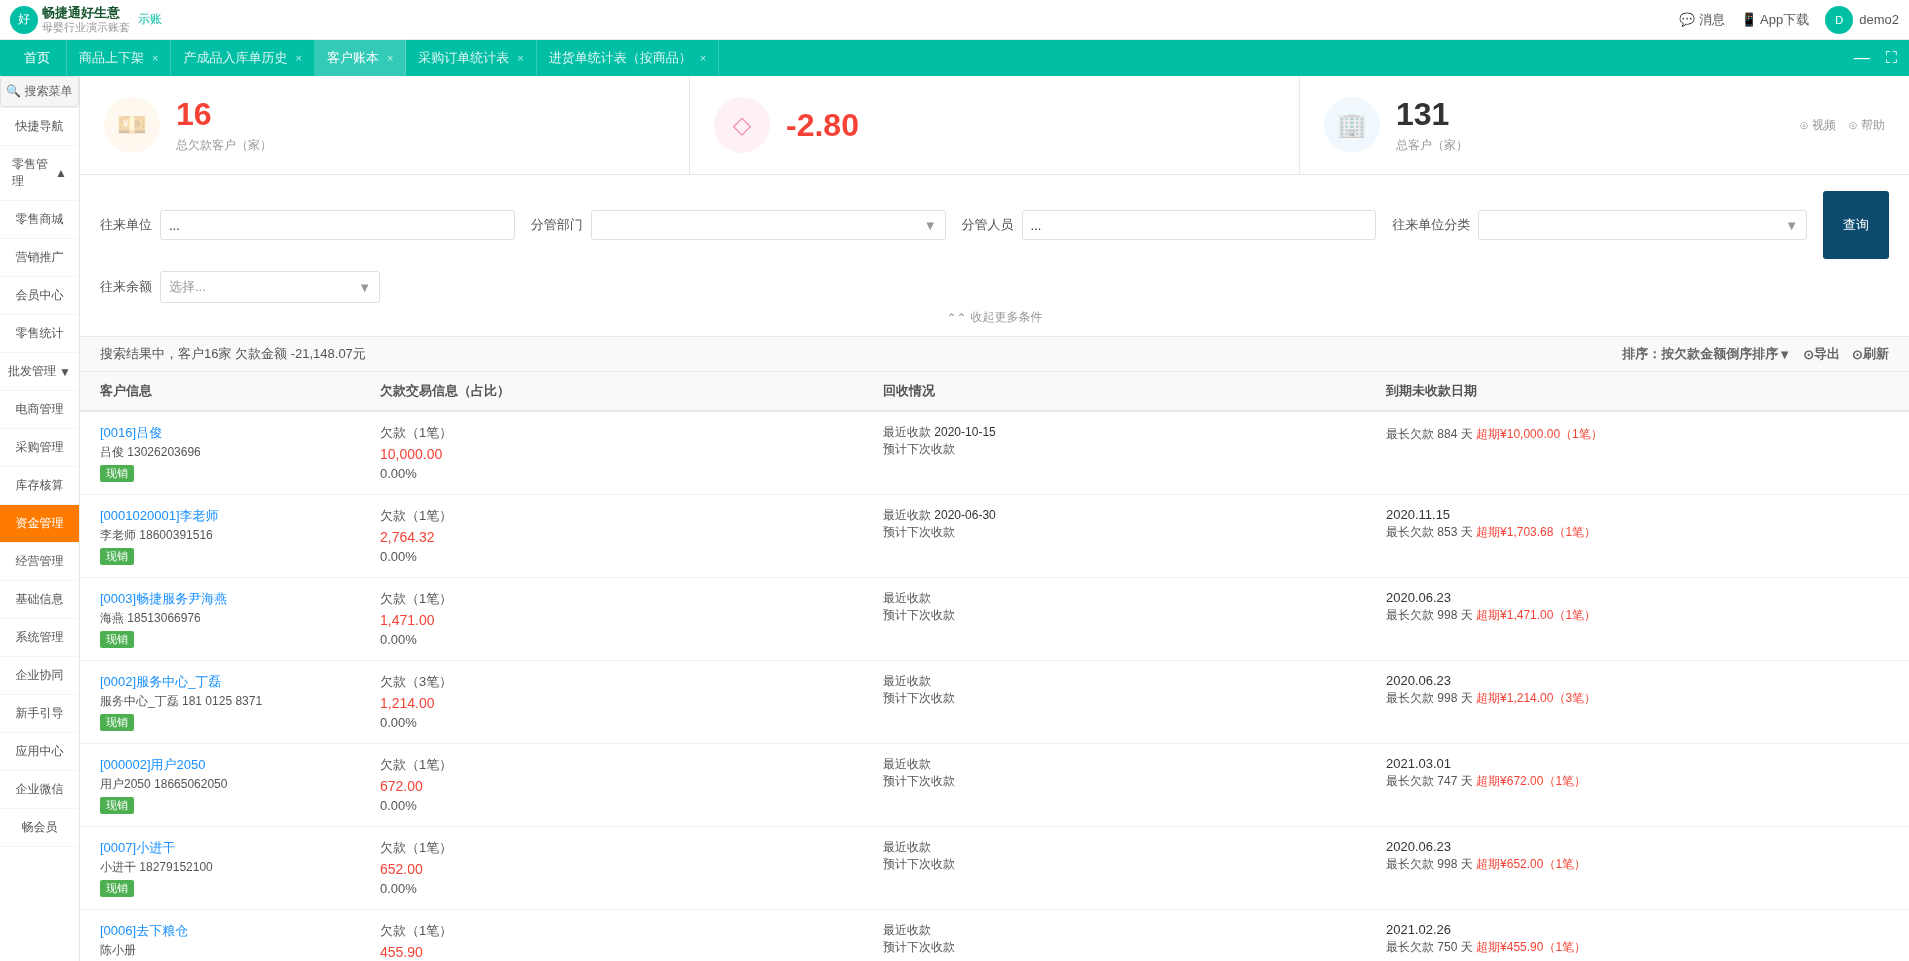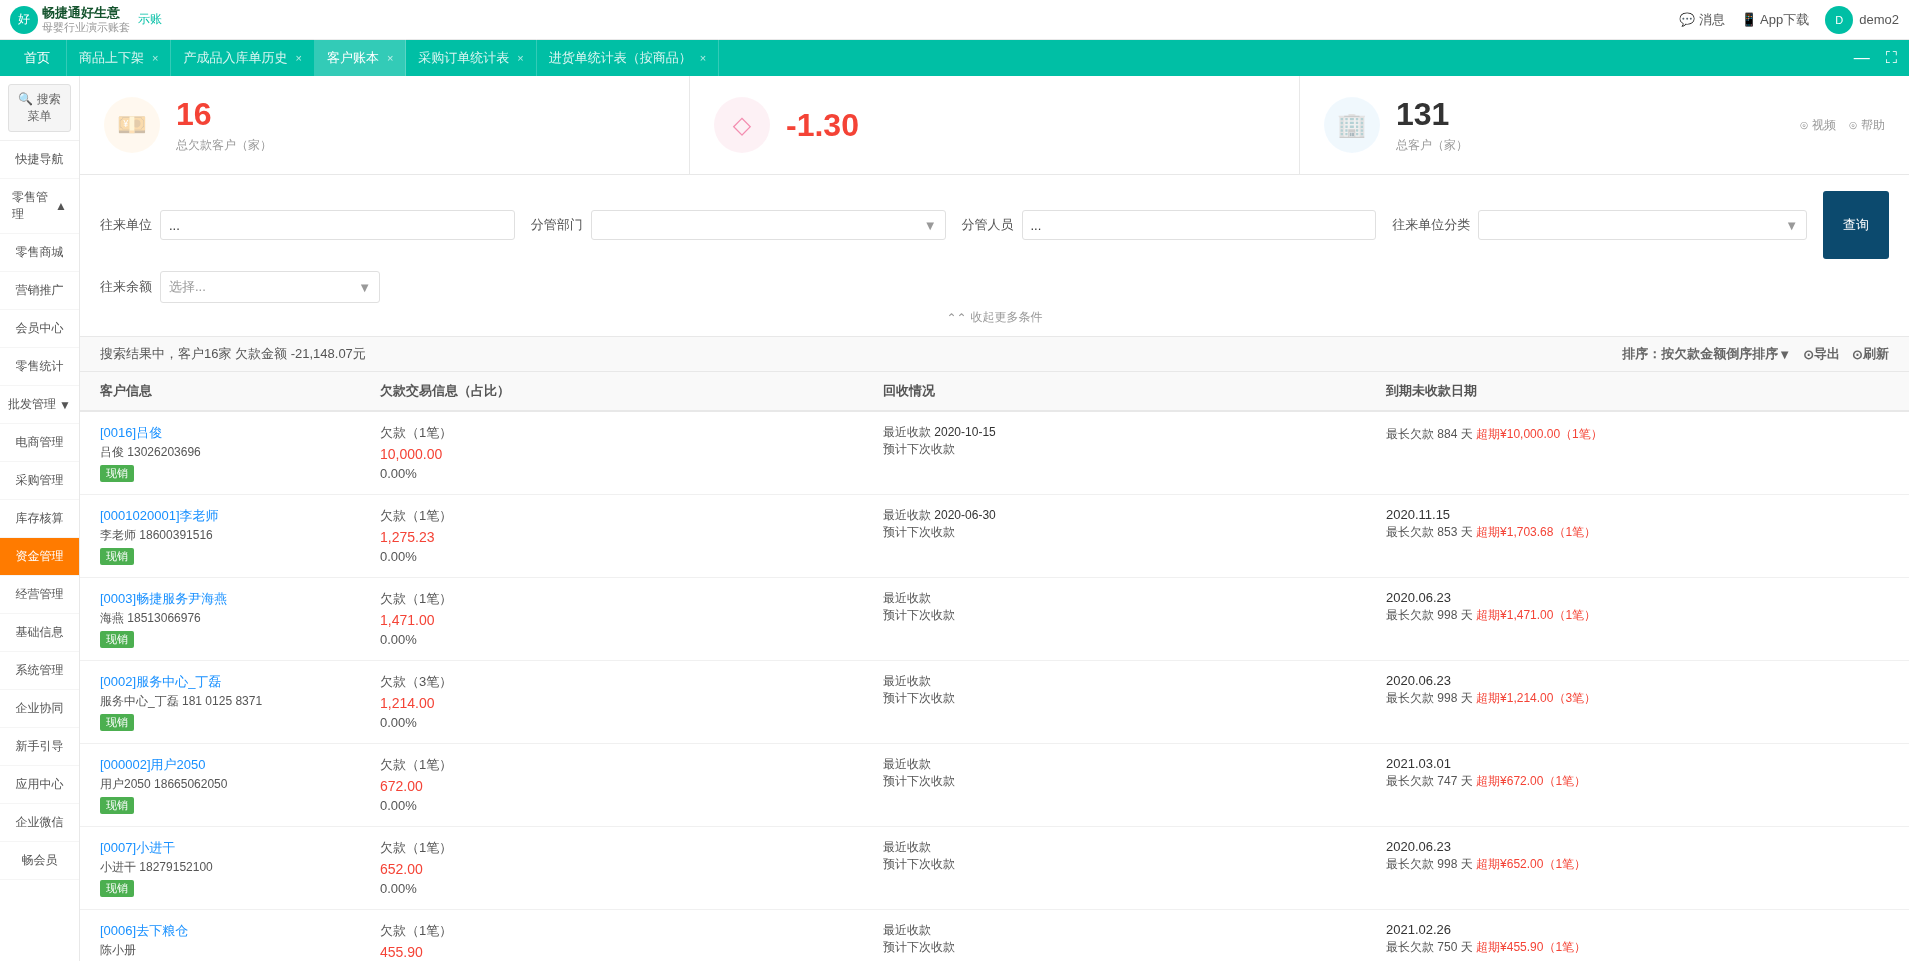--- a/index.html
+++ b/index.html
@@ -125,21 +125,21 @@
   <div class="nav-tab">进货单统计表（按商品） <span class="close-x">×</span></div>
   <div class="nav-tabs-right">
     <span class="nav-tab-btn">—</span>
     <span class="nav-tab-btn">⛶</span>
   </div>
 </div>
 
 <div class="main-layout">
 
   <div class="sidebar">
-    <div style="padding:8px;border-bottom:1px solid #f0f0f0;">
+    <div style="border-bottom:1px solid #f0f0f0;font-family:Liberation Serif, serif;">
       <div class="sidebar-search-btn">🔍 搜索菜单</div>
     </div>
     <div class="sidebar-nav-item" style="font-size:12px;color:#555;">快捷导航</div>
     <div class="sidebar-nav-item" style="display:flex;align-items:center;justify-content:space-between;padding:10px 12px;">
       <span>零售管理</span>
         <span>▲</span>
     </div>
     <div class="sidebar-nav-item">零售商城</div>
     <div class="sidebar-nav-item">营销推广</div>
     <div class="sidebar-nav-item">会员中心</div>
@@ -168,21 +168,21 @@
       <div class="stat-card">
         <div class="stat-icon orange">💴</div>
         <div class="stat-info">
           <div class="stat-number red">16</div>
           <div class="stat-label">总欠款客户（家）</div>
         </div>
       </div>
       <div class="stat-card">
         <div class="stat-icon pink">◇</div>
         <div class="stat-info">
-          <div class="stat-number red">-1.30</div>
+          <div class="stat-number red">-2.80</div>
         </div>
       </div>
       <div class="stat-card">
         <div class="stat-icon blue">🏢</div>
         <div class="stat-info">
           <div class="stat-number dark">131</div>
           <div class="stat-label">总客户（家）</div>
         </div>
         <div class="stat-card-right">
           <span>⊙ 视频</span>
@@ -285,21 +285,21 @@
       </div>
 
       <div class="table-row">
         <div>
           <div class="customer-name">[0001020001]李老师</div>
           <div class="customer-phone">李老师  18600391516</div>
           <span class="customer-tag">现销</span>
         </div>
         <div>
           <div class="debt-count">欠款（1笔）</div>
-          <div class="debt-amount">1,275.23</div>
+          <div class="debt-amount">2,764.32</div>
           <div class="debt-ratio">0.00%</div>
         </div>
         <div>
           <div class="return-info">最近收款 <span class="return-date">2020-06-30</span></div>
           <div class="return-info">预计下次收款</div>
         </div>
         <div>
           <div class="overdue-date">2020.11.15</div>
           <div class="overdue-days">最长欠款 853 天 <span class="overdue-amount">超期¥1,703.68（1笔）</span></div>
         </div>

